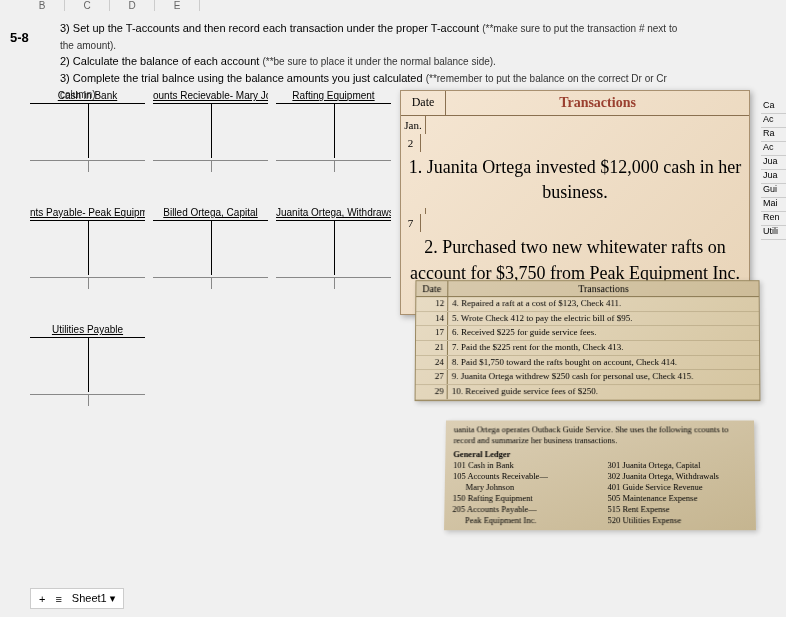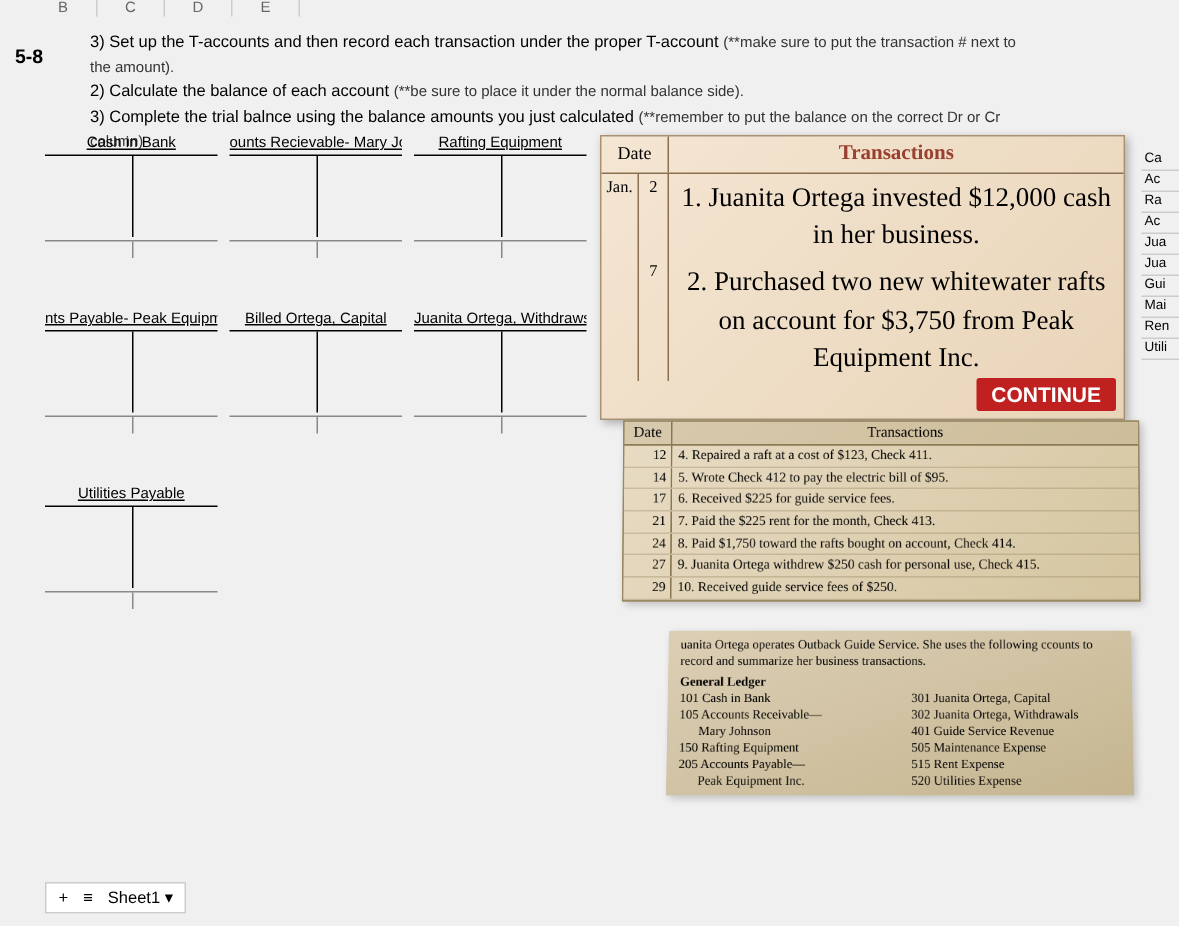--- a/index.html
+++ b/index.html
@@ -73,21 +73,21 @@
       top: 90px; left: 400px;
       width: 350px;
       background: linear-gradient(135deg, #f5e6d3, #e8d4b8);
       border: 1px solid #a89070;
       box-shadow: 2px 2px 6px rgba(0,0,0,0.3);
       font-family: 'Times New Roman', serif;
     }
     .tb1-header { display: flex; border-bottom: 1px solid #8a7050; }
     .tb1-date { width: 45px; padding: 4px; border-right: 1px solid #8a7050; text-align: center; font-size: 12px; }
     .tb1-trans { flex: 1; padding: 4px; text-align: center; font-size: 14px; color: #9a4030; font-weight: bold; }
-    .tb1-row { display: flex; }
+    .tb1-row { display: flex; flex-direction: column; }
     .tb1-row .d1 { width: 25px; padding: 3px 2px; border-right: 1px solid #8a7050; text-align: center; font-size: 11px; }
     .tb1-row .d2 { width: 20px; padding: 3px 2px; border-right: 1px solid #8a7050; text-align: center; font-size: 11px; }
     .tb1-row .txt { flex: 1; padding: 3px 5px; font-size: 18px; line-height: 1.4; text-align: center; }
     .continue-btn {
       position: absolute;
       bottom: 5px; right: 5px;
       background: #c02020;
       color: #fff;
       padding: 3px 10px;
       font-weight: bold;

